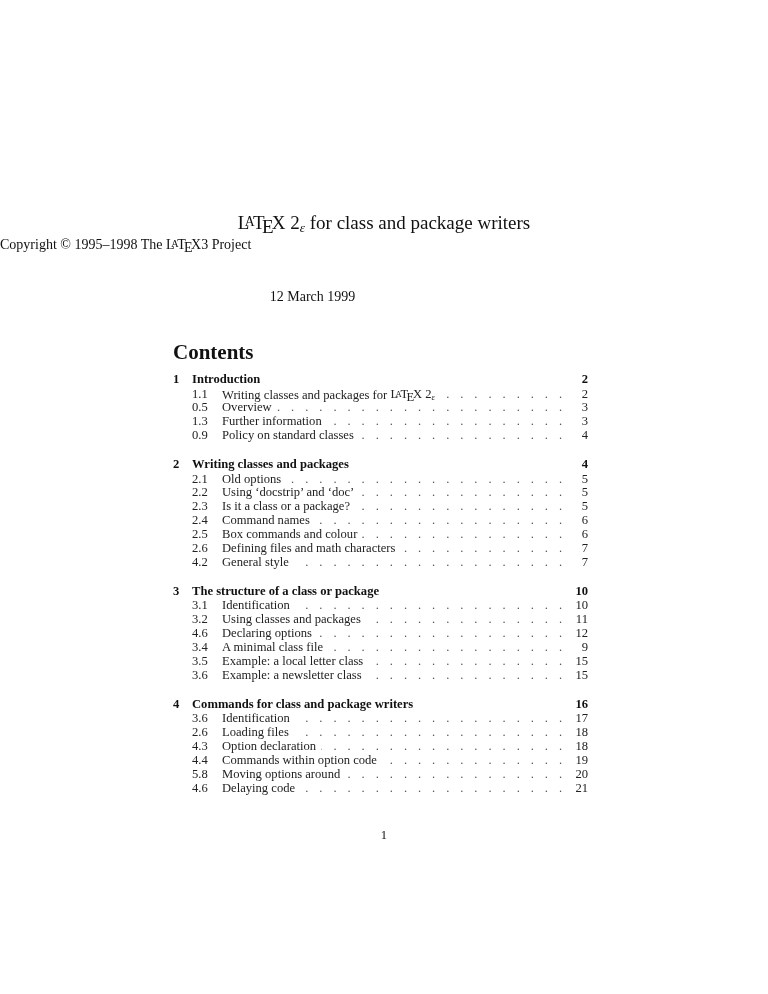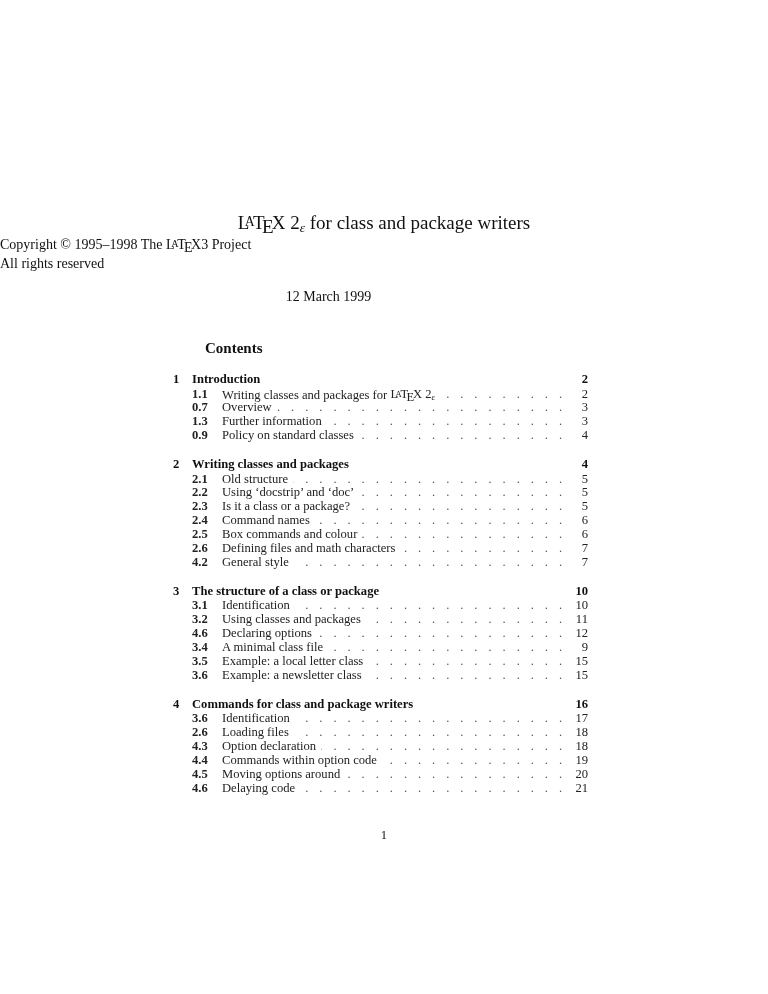--- a/index.html
+++ b/index.html
@@ -3,34 +3,34 @@
 <meta charset="utf-8">
 <style>
   html, body { margin:0; padding:0; background:#fff; }
   body { width:768px; height:994px; position:relative; overflow:hidden;
          font-family:"DejaVu Serif","Liberation Serif",serif; color:#111; }
   .title { position:absolute; left:0; width:768px; top:189px; text-align:center;
            font-family:"Liberation Serif",serif; font-size:19px;margin-top:23px; }
   .author { position:absolute; left:0; width:768px; top:236px; 
             font-family:"Liberation Serif",serif; font-size:14px; line-height:16px; }
   .date { position:absolute; left:0; width:625px; top:289px; text-align:center;
-          font-family:"Liberation Serif",serif; font-size:14px;padding-left:16px; }
+          font-family:"Liberation Serif",serif; font-size:14px; }
   .latex { font-family:"Liberation Serif",serif; }
   .latex .a { font-size:0.72em; vertical-align:0.22em; margin-left:-0.33em; margin-right:-0.12em; }
   .latex .e { vertical-align:-0.22em; margin-left:-0.14em; margin-right:-0.1em; }
   .eps { font-style:italic; font-size:0.7em; vertical-align:-0.2em; }
   .contents-h { position:absolute; left:173px; top:340px; font-family:"Liberation Serif",serif;
-                font-weight:bold; font-size:15px;margin-left:32px; }
+                font-weight:bold; font-size:21px; }
   .toc { position:absolute; left:173px; top:372px; width:415px;
          font-family:"Liberation Serif",serif; font-size:12.6px; }
   .sec { height:15.5px; line-height:15.5px; font-weight:bold; display:flex; }
   .sec .num { width:19px; }
   .sec .t { flex:1; }
   .sub { height:13.9px; line-height:13.9px; display:flex; color:#222; }
-  .sub .num { margin-left:19px; width:30px;font-weight:bold; }
+  .sub .num { margin-left:19px; width:30px; }
   .sub .t { white-space:nowrap; }
   .dots { flex:1; overflow:hidden; white-space:nowrap; margin:0 4px 0 5px; color:#555;
           letter-spacing:3.9px; text-align:right; direction:rtl; }
   .pg { width:18px; text-align:right; }
   .sec .pg { width:18px; }
   .gap { height:14px; }
   .pagenum { position:absolute; left:0; width:768px; top:828px; text-align:center;
              font-family:"Liberation Serif",serif; font-size:12.6px; }
 </style>
 </head>
@@ -41,41 +41,40 @@
   <span>for class and package writers</span>
 </div>
 
 <div class="author">
   <div>
     <span>Copyright</span>
     <span>©</span>
     <span>1995–1998 The</span>
     <span class="latex">L<span class="a">A</span>T<span class="e">E</span>X</span><span>3 Project</span>
   </div>
-  <div>All rights reserved</div>
 </div>
 
 <div class="date">12 March 1999</div>
 
 <div class="contents-h">Contents</div>
 
 <div class="toc" id="toc">
     <div class="sec">
       <span class="num">1</span>
       <span class="t">Introduction</span>
       <span class="pg">2</span>
     </div>
     <div class="sub">
       <span class="num">1.1</span>
       <span class="t">Writing classes and packages for <span class="latex">L<span class="a">A</span>T<span class="e">E</span>X&nbsp;2<span class="eps">ε</span></span></span>
       <span class="dots">. . . . . . . . . . . . . . . . . . . . . . . . . . . . . . . . . . . . . . . . . . . . . . . . . . . . . . . . . . . . </span>
       <span class="pg">2</span>
     </div>
     <div class="sub">
-      <span class="num">0.7</span>
+      <span class="num">0.5</span>
       <span class="t">Overview</span>
       <span class="dots">. . . . . . . . . . . . . . . . . . . . . . . . . . . . . . . . . . . . . . . . . . . . . . . . . . . . . . . . . . . . </span>
       <span class="pg">3</span>
     </div>
     <div class="sub">
       <span class="num">1.3</span>
       <span class="t">Further information</span>
       <span class="dots">. . . . . . . . . . . . . . . . . . . . . . . . . . . . . . . . . . . . . . . . . . . . . . . . . . . . . . . . . . . . </span>
       <span class="pg">3</span>
     </div>
@@ -86,21 +85,21 @@
       <span class="pg">4</span>
     </div>
     <div class="gap"></div>
     <div class="sec">
       <span class="num">2</span>
       <span class="t">Writing classes and packages</span>
       <span class="pg">4</span>
     </div>
     <div class="sub">
       <span class="num">2.1</span>
-      <span class="t">Old structure</span>
+      <span class="t">Old options</span>
       <span class="dots">. . . . . . . . . . . . . . . . . . . . . . . . . . . . . . . . . . . . . . . . . . . . . . . . . . . . . . . . . . . . </span>
       <span class="pg">5</span>
     </div>
     <div class="sub">
       <span class="num">2.2</span>
       <span class="t">Using ‘docstrip’ and ‘doc’</span>
       <span class="dots">. . . . . . . . . . . . . . . . . . . . . . . . . . . . . . . . . . . . . . . . . . . . . . . . . . . . . . . . . . . . </span>
       <span class="pg">5</span>
     </div>
     <div class="sub">
@@ -199,21 +198,21 @@
       <span class="dots">. . . . . . . . . . . . . . . . . . . . . . . . . . . . . . . . . . . . . . . . . . . . . . . . . . . . . . . . . . . . </span>
       <span class="pg">18</span>
     </div>
     <div class="sub">
       <span class="num">4.4</span>
       <span class="t">Commands within option code</span>
       <span class="dots">. . . . . . . . . . . . . . . . . . . . . . . . . . . . . . . . . . . . . . . . . . . . . . . . . . . . . . . . . . . . </span>
       <span class="pg">19</span>
     </div>
     <div class="sub">
-      <span class="num">4.5</span>
+      <span class="num">5.8</span>
       <span class="t">Moving options around</span>
       <span class="dots">. . . . . . . . . . . . . . . . . . . . . . . . . . . . . . . . . . . . . . . . . . . . . . . . . . . . . . . . . . . . </span>
       <span class="pg">20</span>
     </div>
     <div class="sub">
       <span class="num">4.6</span>
       <span class="t">Delaying code</span>
       <span class="dots">. . . . . . . . . . . . . . . . . . . . . . . . . . . . . . . . . . . . . . . . . . . . . . . . . . . . . . . . . . . . </span>
       <span class="pg">21</span>
     </div>

